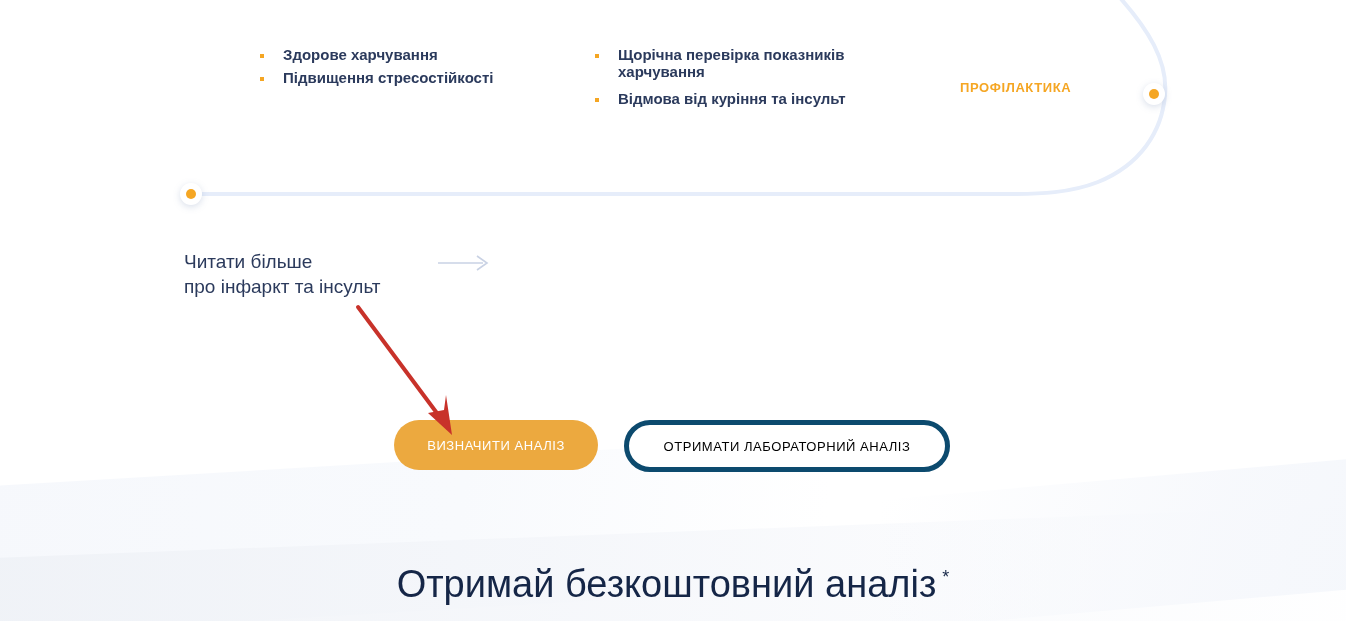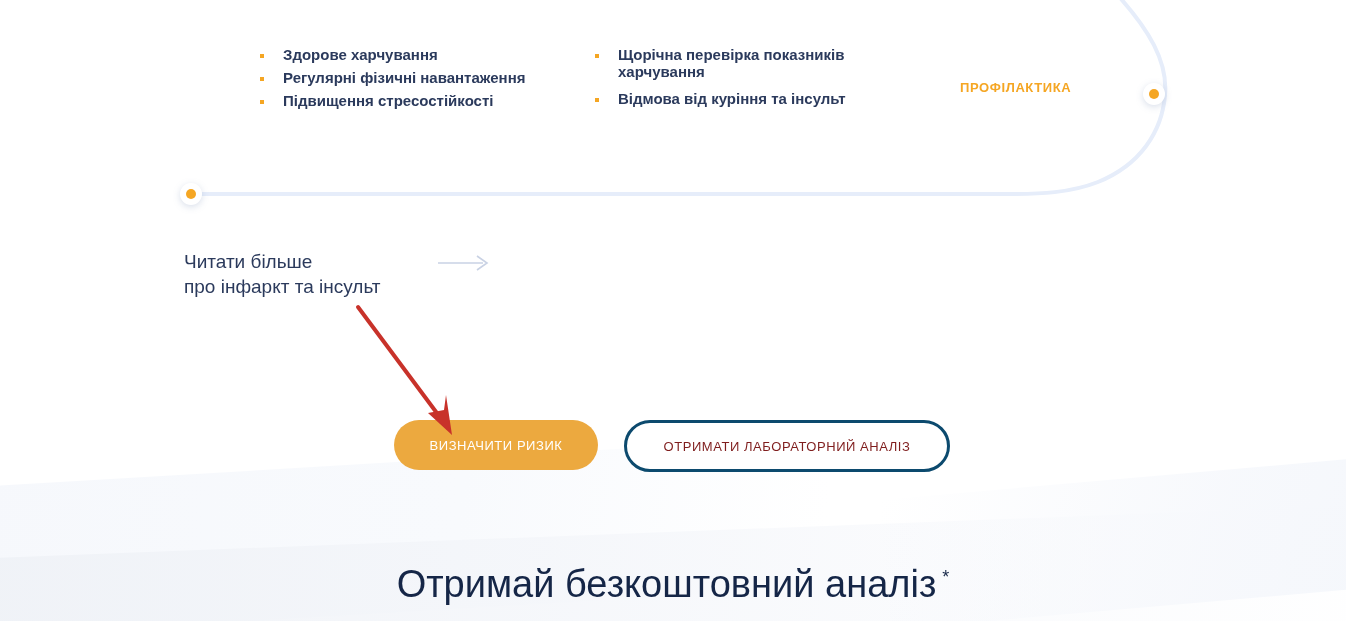--- a/index.html
+++ b/index.html
@@ -161,22 +161,22 @@
     background: #eca93f;
     color: #ffffff;
     border: none;
   }
   #btn-secondary {
     left: 624px;
     top: 420px;
     width: 326px;
     height: 52px;
     background: #ffffff;
-    color: #7f1d1d;
-    border: 3px solid #0c4a6e;
+    color: #000000;
+    border: 5px solid #0c4a6e;
   }
 
   
   .bottom-heading {
     position: absolute;
     left: 0;
     top: 563px;
     width: 1346px;
     text-align: center;
     font-size: 38px;
@@ -220,24 +220,20 @@
 
 <div class="section-label">ПРОФІЛАКТИКА</div>
 
 <div class="bullet-col" id="col-left">
   <div class="bullet-item">
     <span class="bullet-mark"></span>
     <span class="bullet-text">Здорове харчування</span>
   </div>
   <div class="bullet-item">
     <span class="bullet-mark"></span>
-    <span class="bullet-text">Регулярні фізичні навантаження</span>
-  </div>
-  <div class="bullet-item">
-    <span class="bullet-mark"></span>
     <span class="bullet-text">Підвищення стресостійкості</span>
   </div>
 </div>
 
 <div class="bullet-col" id="col-right">
   <div class="bullet-item">
     <span class="bullet-mark"></span>
     <span class="bullet-text">Щорічна перевірка показників харчування</span>
   </div>
   <div class="bullet-item" style="margin-top:10px;">
@@ -246,21 +242,21 @@
   </div>
 </div>
 
 <div class="read-more">Читати більше
 про інфаркт та інсульт</div>
 <svg class="read-more-arrow" viewBox="0 0 54 22">
   <path d="M 1 11 L 46 11" fill="none" stroke="#c9d2e4" stroke-width="1.6"></path>
   <path d="M 40 4 L 50 11 L 40 18" fill="none" stroke="#c9d2e4" stroke-width="1.6"></path>
 </svg>
 
-<div class="btn" id="btn-primary">ВИЗНАЧИТИ РИЗИК</div>
+<div class="btn" id="btn-primary">ВИЗНАЧИТИ АНАЛІЗ</div>
 <div class="btn" id="btn-secondary">ОТРИМАТИ ЛАБОРАТОРНИЙ АНАЛІЗ</div>
 
 <div class="bottom-heading">
   <span>Отримай безкоштовний аналіз</span><span class="asterisk">*</span>
 </div>
 
 <svg class="annotation-arrow" viewBox="0 0 140 150">
   <path d="M 18 12 L 108 133" fill="none" stroke="#c8322a" stroke-width="4" stroke-linecap="round"></path>
   <path d="M 112 140 L 88 118 L 104 115 L 106 100 Z" fill="#c8322a"></path>
 </svg>

